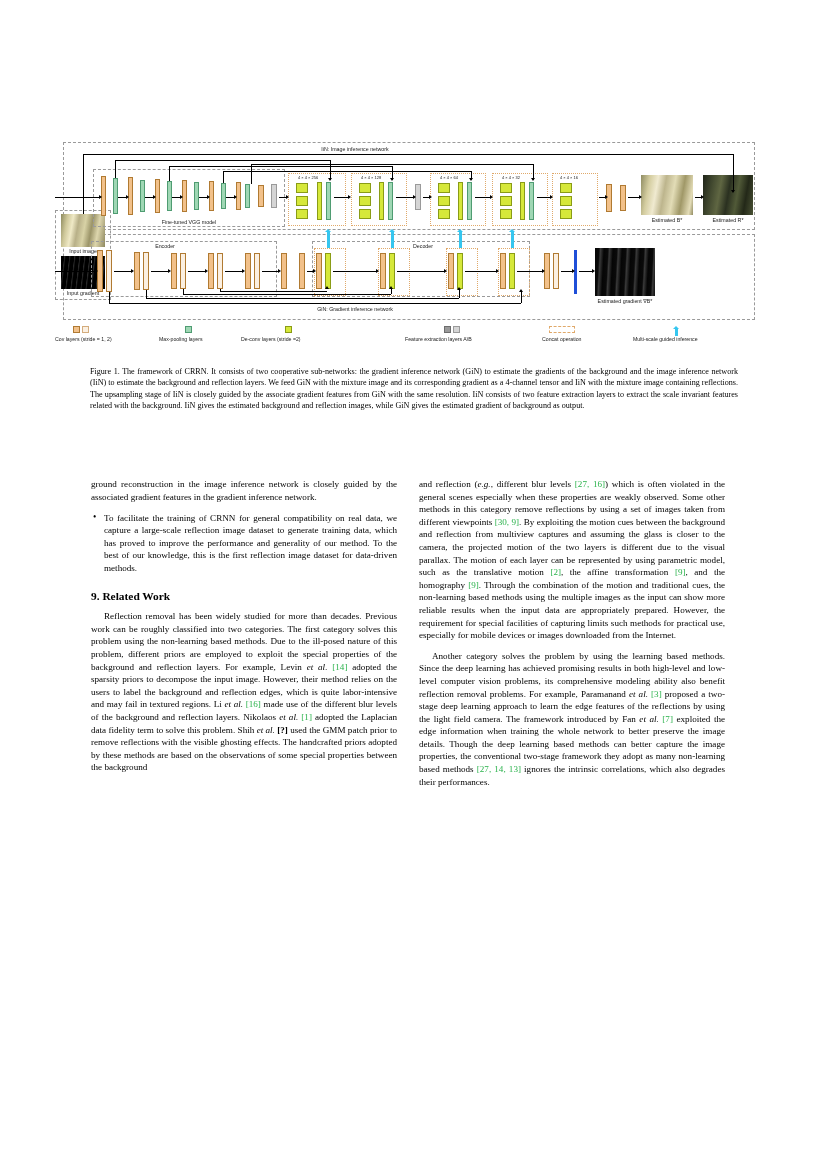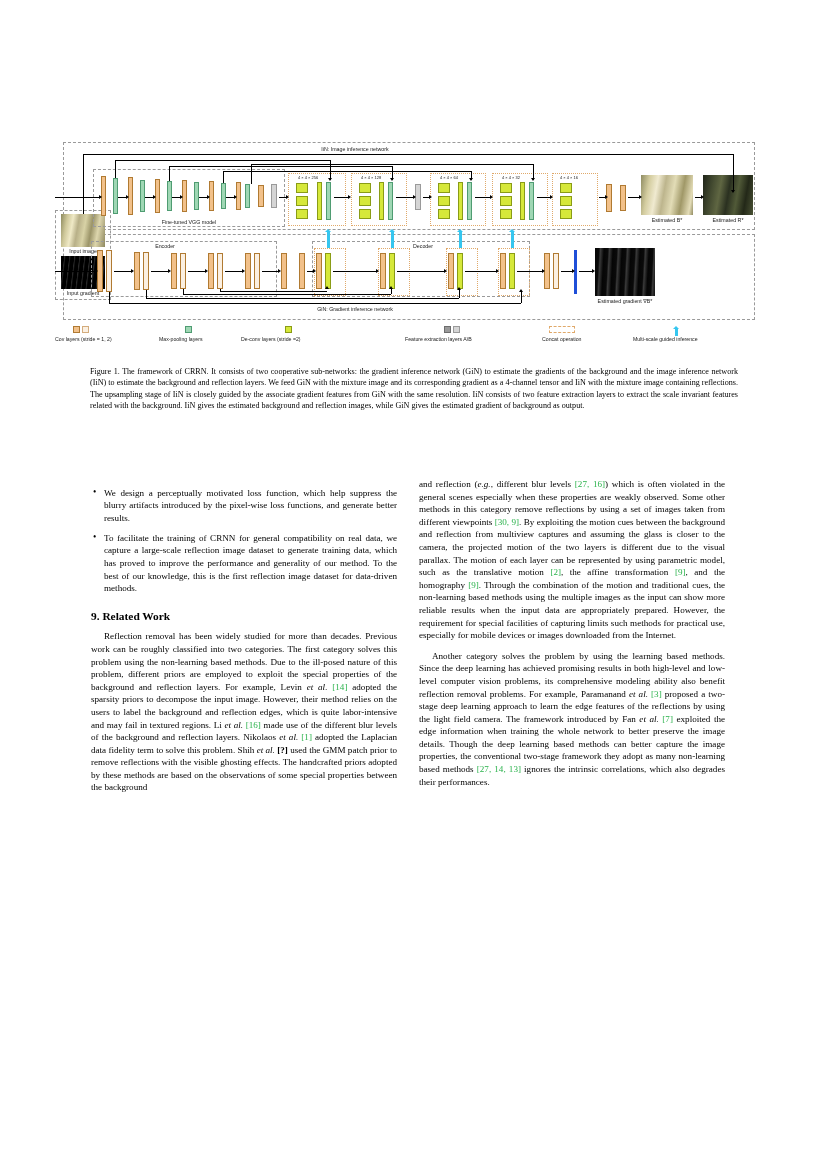--- a/index.html
+++ b/index.html
@@ -310,23 +310,23 @@
       <div class="uparrow" style="left:620px;top:3px;height:7px;"></div>
       <div class="lg-item" style="left:578px;top:10px;">Multi-scale guided inference</div>
     </div>
 
   </div>
 
   <div class="caption">Figure 1. The framework of CRRN. It consists of two cooperative sub-networks: the gradient inference network (GiN) to estimate the gradients of the background and the image inference network (IiN) to estimate the background and reflection layers. We feed GiN with the mixture image and its corresponding gradient as a 4-channel tensor and IiN with the mixture image containing reflections. The upsampling stage of IiN is closely guided by the associate gradient features from GiN with the same resolution. IiN consists of two feature extraction layers to extract the scale invariant features related with the background. IiN gives the estimated background and reflection images, while GiN gives the estimated gradient of background as output.</div>
 
   <div class="col left">
 
+    <p class="noind">ground reconstruction in the image inference network is closely guided by the associated gradient features in the gradient inference network.</p>
 
     <ul class="bullets">
-      <li><span>We design a perceptually motivated loss function, which help suppress the blurry artifacts introduced by the pixel-wise loss functions, and generate better results.</span></li>
       <li><span>To facilitate the training of CRNN for general compatibility on real data, we capture a large-scale reflection image dataset to generate training data, which has proved to improve the performance and generality of our method. To the best of our knowledge, this is the first reflection image dataset for data-driven methods.</span></li>
     </ul>
 
     <h2 class="sec">9. Related Work</h2>
 
     <p><span>Reflection removal has been widely studied for more than decades. Previous work can be roughly classified into two categories. The first category solves this problem using the non-learning based methods. Due to the ill-posed nature of this problem, different priors are employed to exploit the special properties of the background and reflection layers. For example, Levin </span><span class="it">et al.</span><span> </span><span class="cite">[14]</span><span> adopted the sparsity priors to decompose the input image. However, their method relies on the users to label the background and reflection edges, which is quite labor-intensive and may fail in textured regions. Li </span><span class="it">et al.</span><span> </span><span class="cite">[16]</span><span> made use of the different blur levels of the background and reflection layers. Nikolaos </span><span class="it">et al.</span><span> </span><span class="cite">[1]</span><span> adopted the Laplacian data fidelity term to solve this problem. Shih </span><span class="it">et al.</span><span> </span><span class="bd">[?]</span><span> used the GMM patch prior to remove reflections with the visible ghosting effects. The handcrafted priors adopted by these methods are based on the observations of some special properties between the background</span></p>
   </div>
 
   <div class="col right">
 

